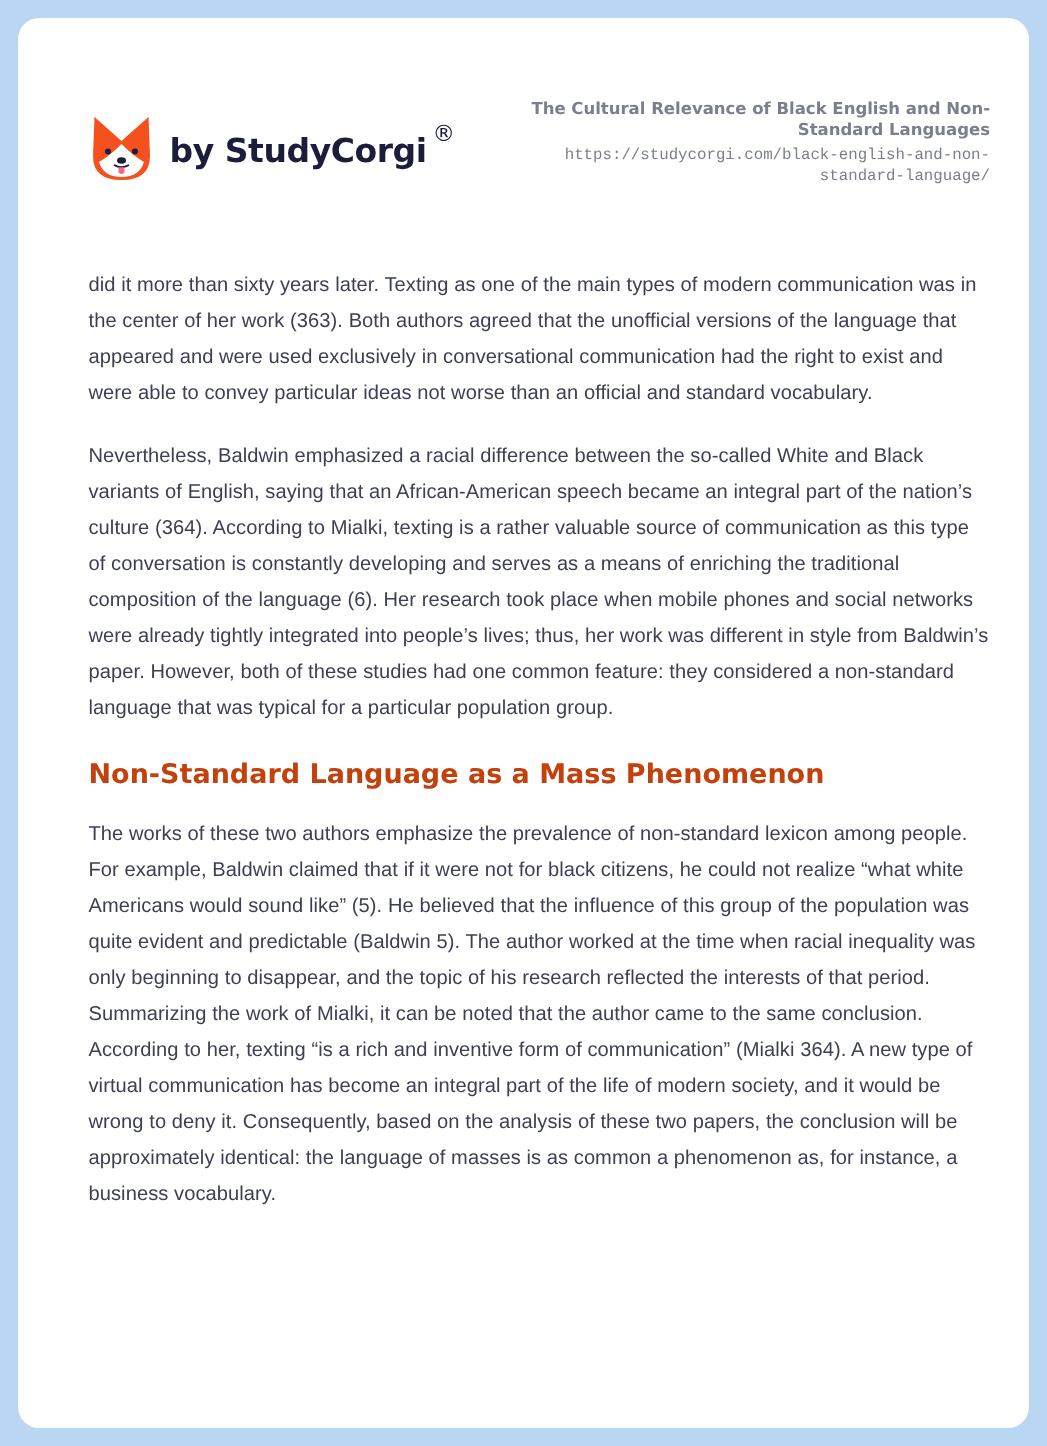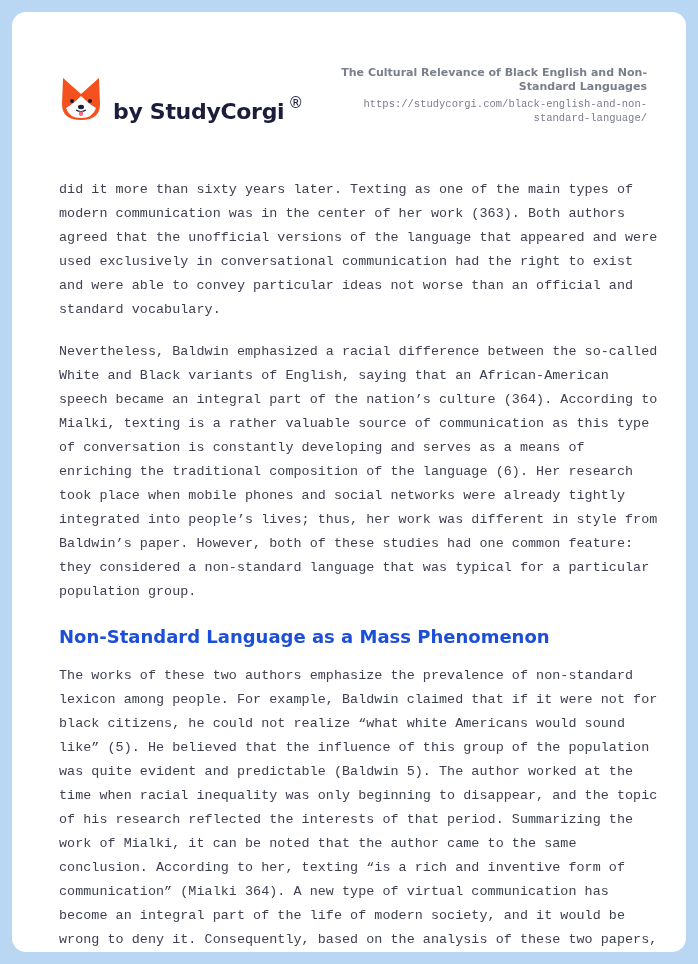--- a/index.html
+++ b/index.html
@@ -18,21 +18,21 @@
     border-radius: 14px;
     overflow: hidden;
   }
   .header {
     position: absolute;
     left: 0; top: 0; right: 0; height: 140px;
   }
   .logo {
     position: absolute;
     left: 49px; top: 64px;
-    display: flex; align-items: flex-end;
+    display: flex; align-items: center;
   }
   .logo svg { display: block; }
   .logo-text {
     margin-left: 12px;
     font-family: "DejaVu Sans", sans-serif;
     font-weight: bold;
     font-size: 22px;
     color: #1b1d3a;
     letter-spacing: -0.3px;
     position: relative;
@@ -41,21 +41,21 @@
   .logo-reg {
     font-family: "DejaVu Sans", sans-serif;
     font-size: 15px;
     color: #1b1d3a;
     position: relative;
     top: -10px;
     margin-left: 4px;
   }
   .meta {
     position: absolute;
-    right: 39px; top: 54px;
+    right: 26px; top: 54px;
     width: 330px;
     text-align: right;
   }
   .meta-title {
     font-family: "DejaVu Sans", sans-serif;
     font-weight: bold;
     font-size: 11px;
     line-height: 14px;
     color: #7b7e8c;
   }
@@ -67,32 +67,32 @@
     margin-top: 3px;
   }
   .content {
     position: absolute;
     left: 47px; top: 166px;
     width: 600px;
     color: #3e4052;
   }
   .content p {
     margin: 0 0 18px 0;
-    font-family: Liberation Mono, monospace;
+    font-family: Liberation Sans, sans-serif;
     font-size: 13.4px;
     line-height: 24px;
     letter-spacing: 0.05px;
   }
   .content h2 {
     margin: 0 0 12px 0;
     font-family: "DejaVu Sans", sans-serif;
     font-weight: bold;
     font-size: 18px;
     line-height: 30px;
-    color: #1d4ed8;
+    color: #c2410c;
   }
 </style>
 </head>
 <body>
 
 <div class="card">
   <div class="header">
     <div class="logo">
       <span>
         <svg width="40" height="46" viewBox="0 0 40 46">

